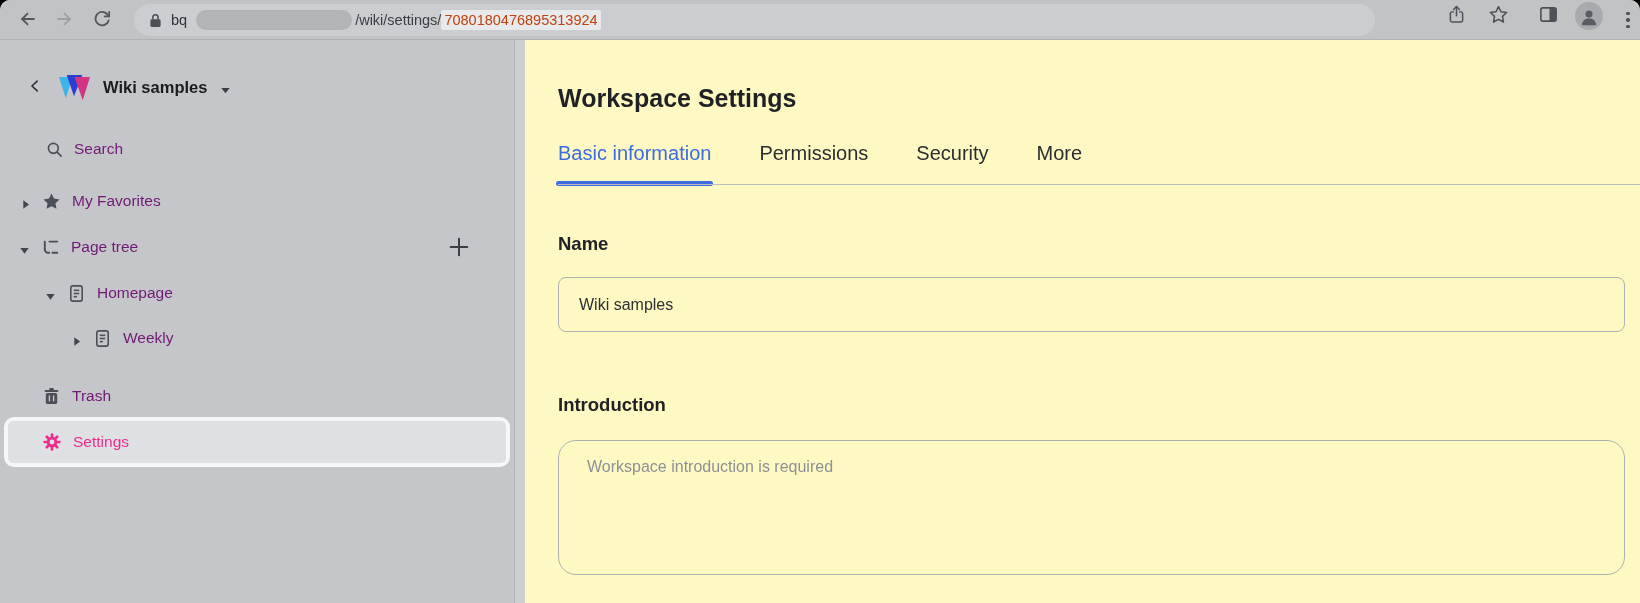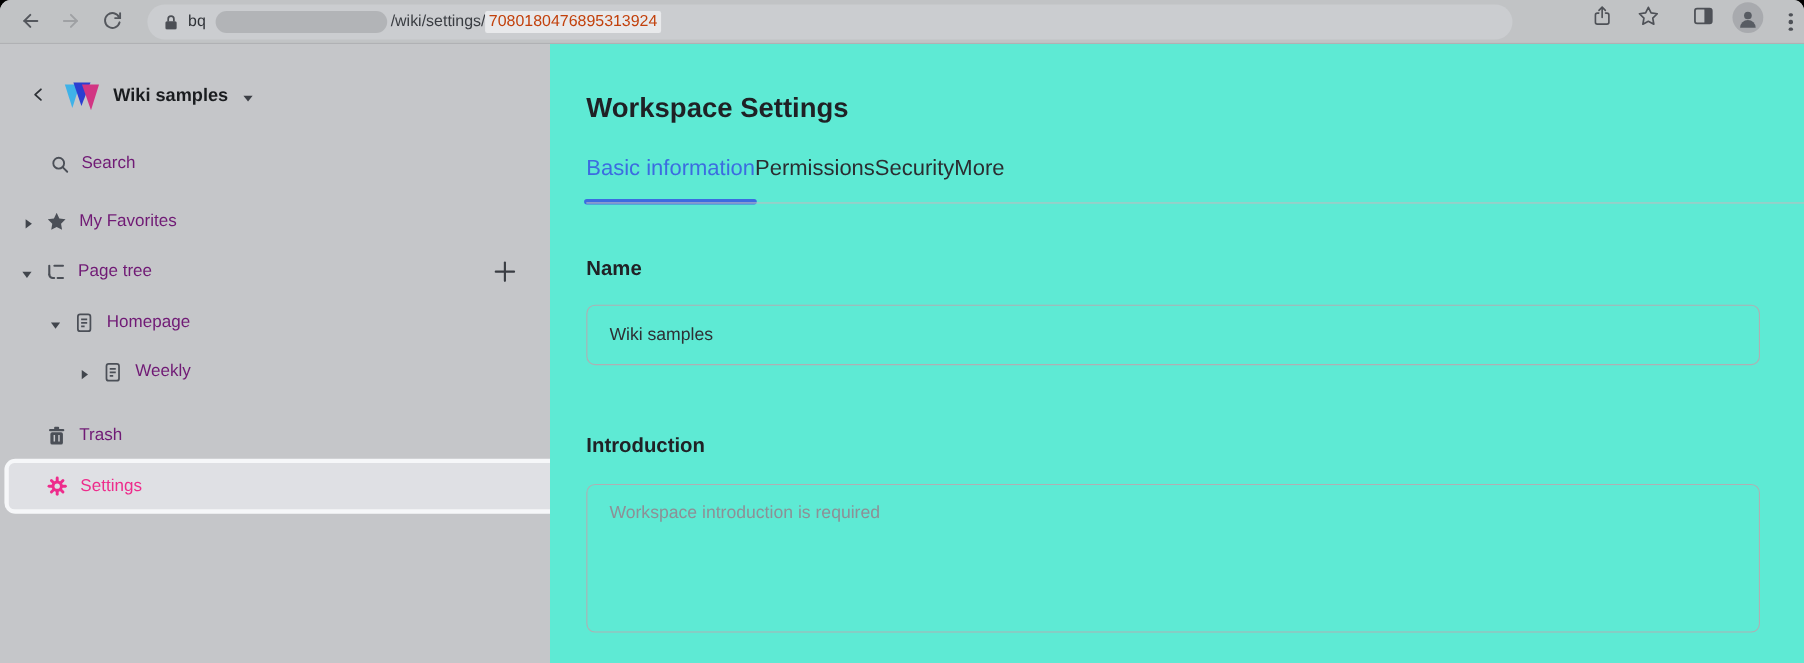--- a/index.html
+++ b/index.html
@@ -23,50 +23,50 @@
   .tb-icon.star{position:absolute;left:1482px;top:0;}
   .tb-icon.panel{position:absolute;left:1532px;top:0;}
   .avatar{position:absolute;left:1575px;top:2px;width:28px;height:28px;border-radius:50%;background:#a8aaae;display:flex;align-items:flex-end;justify-content:center;overflow:hidden;cursor:pointer;border:none;padding:0;}
   .avatar svg{width:20px;height:20px;color:#585c63;}
   .kebab{position:absolute;left:1618px;top:4px;width:20px;height:32px;border:none;background:transparent;display:flex;flex-direction:column;align-items:center;justify-content:center;gap:3px;cursor:pointer;padding:0;}
   .kebab i{width:3.5px;height:3.5px;border-radius:50%;background:#4e5157;}
 
   
   .app{position:absolute;top:40px;left:0;right:0;bottom:0;}
   .sidebar{position:absolute;top:0;left:0;width:515px;height:100%;background:#c5c6c9;border-right:1px solid #b2b3b6;}
-  .main{position:absolute;top:0;left:500px;right:0;height:100%;background:#5eead4;}
+  .main{position:absolute;top:0;left:525px;right:0;height:100%;background:#fef9c3;}
 
   
   .side-row{position:absolute;left:0;right:0;height:30px;display:flex;align-items:center;color:#701a75;font-size:15.5px;cursor:pointer;}
   .ws-header{position:absolute;top:32px;left:0;right:0;height:30px;display:flex;align-items:center;padding-left:28px;}
   .chev-left{width:14px;height:16px;color:#2e3136;flex:0 0 auto;cursor:pointer;}
   .logo{width:33px;height:27px;margin-left:16px;flex:0 0 auto;}
   .ws-name{margin-left:12px;font-size:16.5px;font-weight:700;color:#1a1c1f;cursor:pointer;}
   .caret-down{width:11px;height:11px;margin-left:13px;color:#3c3f45;cursor:pointer;}
   .disclosure{width:11px;height:11px;color:#41454c;flex:0 0 auto;margin-right:11px;cursor:pointer;}
   .row-icon{width:19px;height:19px;color:#4b4f57;flex:0 0 auto;margin-right:11px;}
   .plus-btn{position:absolute;top:196px;right:44px;width:22px;height:22px;border:none;background:transparent;color:#3a3d43;padding:0;cursor:pointer;}
   .plus-btn svg{width:22px;height:22px;}
   .settings-hi{position:absolute;top:377px;left:4px;width:506px;height:50px;background:#f6f7f9;border-radius:10px;}
   .settings-row{position:absolute;inset:4px;background:#dfe0e4;border-radius:5px;display:flex;align-items:center;padding-left:34px;cursor:pointer;}
   .settings-row .row-icon{color:#ee2c8c;width:20px;height:20px;}
   .settings-label{color:#ee2c8c;font-size:15.5px;font-weight:500;}
 
   
   .page-title{position:absolute;top:44px;left:33px;font-size:25px;font-weight:700;color:#1f2125;margin:0;}
-  .tabs{position:absolute;top:100px;left:33px;right:0;height:46px;display:flex;align-items:flex-start;}
+  .tabs{position:absolute;top:100px;left:33px;right:0;height:46px;display:flex;gap:48px;align-items:flex-start;}
   .tab{position:relative;height:46px;font-size:20px;color:#2b2d31;cursor:pointer;padding-top:2px;}
   .tab.active{color:#3c6ce0;}
   .tab.active::after{content:"";position:absolute;left:-2px;right:-2px;bottom:0;height:5px;border-radius:3px;background:#3c6ce0;}
   .tabs-divider{position:absolute;top:144px;left:33px;right:0;height:1px;background:#bcbdc0;}
   .field-label{position:absolute;left:33px;font-size:18.5px;font-weight:600;color:#202226;}
   .lbl-name{top:193px;}
   .lbl-intro{top:354px;}
   .txt-input{position:absolute;left:33px;top:237px;width:1067px;height:55px;border:1px solid #aeb0b3;border-radius:8px;background:transparent;padding:0 20px;font-size:16px;color:#2e3034;outline:none;}
-  .txt-area{position:absolute;left:33px;top:400px;width:1067px;height:135px;border:1px solid #aeb0b3;border-radius:8px;background:transparent;padding:17px 20px;font-size:16px;color:#2e3034;outline:none;resize:none;}
+  .txt-area{position:absolute;left:33px;top:400px;width:1067px;height:135px;border:1px solid #aeb0b3;border-radius:18px;background:transparent;padding:17px 28px;font-size:16px;color:#2e3034;outline:none;resize:none;}
   .txt-area::placeholder,.txt-input::placeholder{color:#8d9096;opacity:1;}
 </style>
 </head>
 <body>
 
 <div class="screen">
 
   <div class="toolbar">
     <button class="nav-btn" style="left:12px">
       <span>

